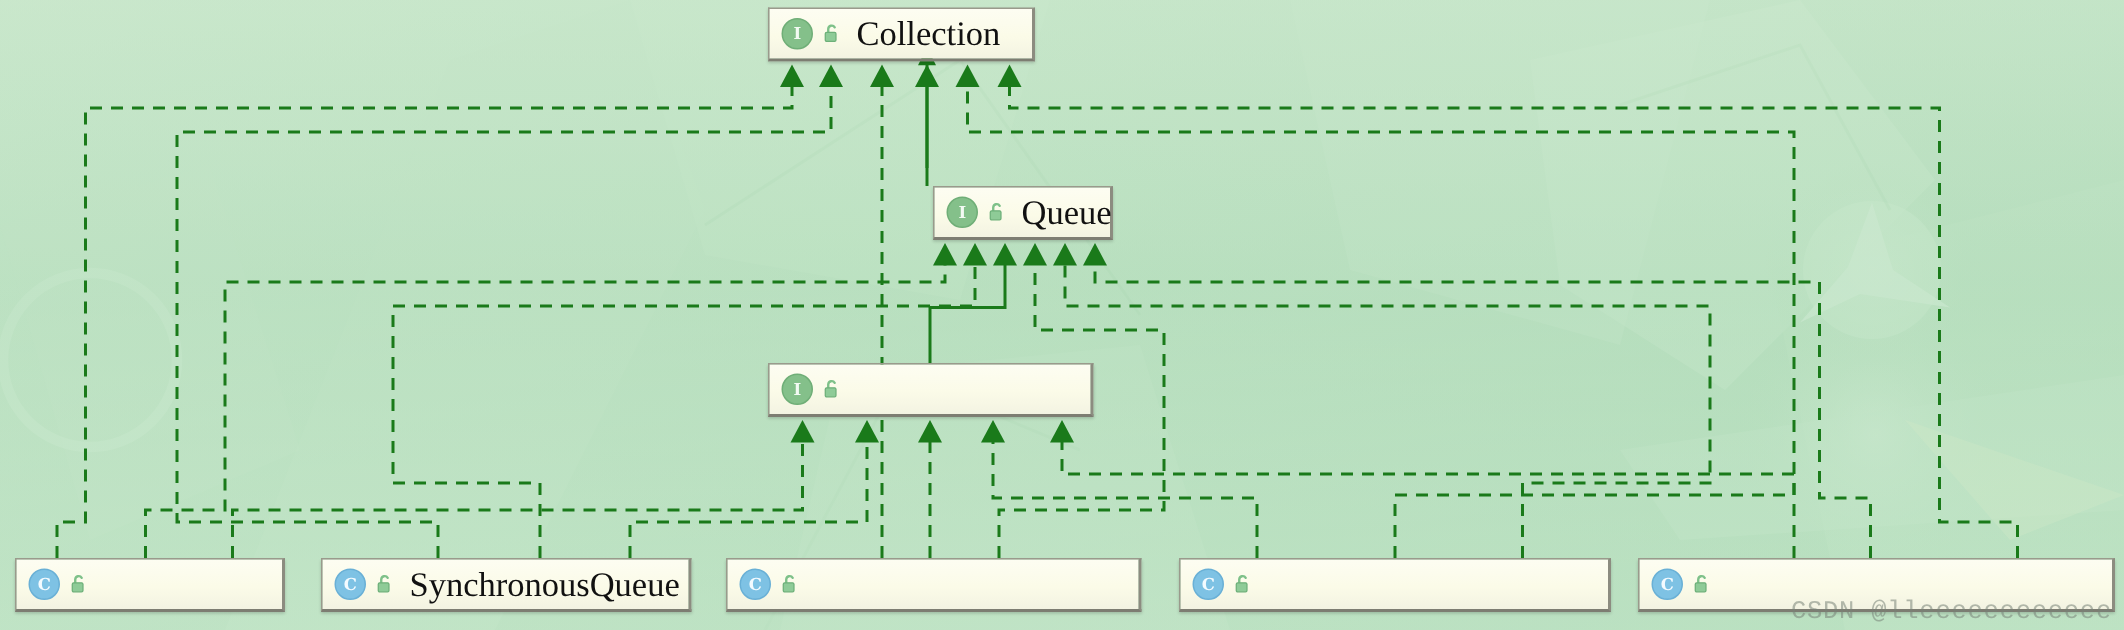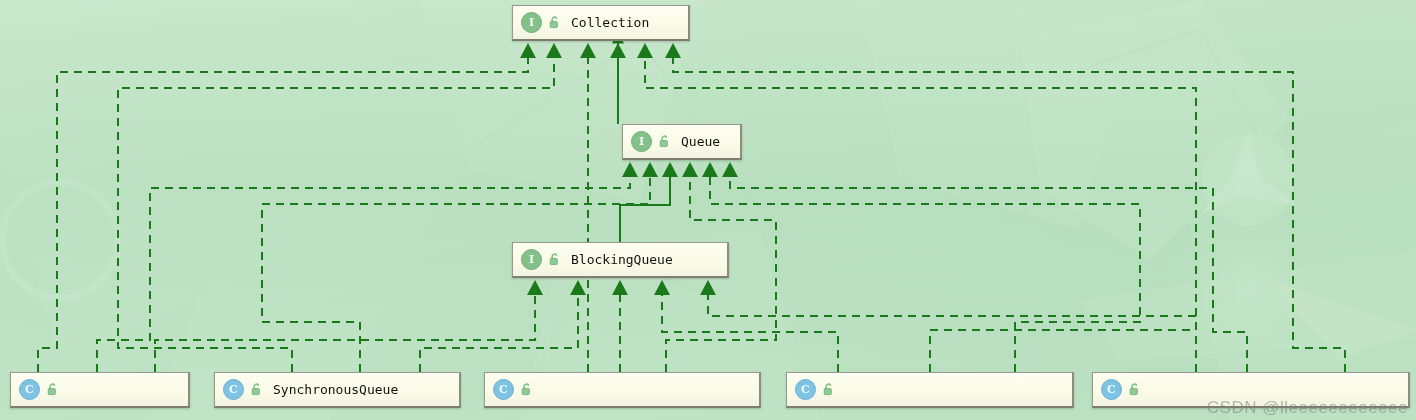--- a/index.html
+++ b/index.html
@@ -41,24 +41,25 @@
     background: linear-gradient(180deg, #fdfdf2 0%, #fbfbe8 55%, #f3f3e2 100%);
     border: 1px solid #9a9a8c;
     border-bottom: 2px solid #7d7d72;
     border-right: 2px solid #8c8c80;
     box-shadow: 0 1px 2px rgba(0,0,0,0.18);
     padding: 0 12px 0 8px;
     height: 36px;
     white-space: nowrap;
   }
   .node-label {
-    font-size: 13px;
+    font-size: 23px;
     color: #111111;
     letter-spacing: 0px;
     margin-left: 9px;
+    font-family: Liberation Serif, serif;
   }
   .kind-badge {
     width: 19px; height: 19px;
     border-radius: 50%;
     display: inline-flex;
     align-items: center;
     justify-content: center;
     font-size: 11px;
     font-weight: bold;
     font-family: "DejaVu Serif", "Liberation Serif", serif;
@@ -67,21 +68,21 @@
   }
   .kind-I { background: #84c08a; color:#f3faf3; border:1px solid #6fae77; }
   .kind-C { background: #7ec2e4; color:#f4fbff; border:1px solid #69b0d6; }
   .lock-icon { margin-left: 5px; flex: 0 0 auto; display:inline-flex; }
 
   
   #watermark {
     position: absolute;
     right: 8px;
     bottom: 2px;
-    font-family: Liberation Sans, sans-serif;
+    font-family: Liberation Mono, monospace;
     font-size: 17px;
     color: rgba(120,132,120,0.55);
     letter-spacing: 0.5px;
     user-select: none;
   }
 </style>
 </head>
 <body>
 
 <div id="canvas">
@@ -241,21 +242,20 @@
         <span class="node-label">Queue</span>
       </div>
       <div class="node" style="left: 512px; top: 242px; width: 217px;">
         <span class="kind-badge kind-I">I</span>
         <span class="lock-icon">
           <svg width="15" height="15" viewBox="0 0 16 16" aria-hidden="true">
             <path d="M5.5,7 V4.6 a2.5,2.5 0 0 1 4.6,-1.2" fill="none" stroke="#7ec189" stroke-width="1.7" stroke-linecap="round"></path>
             <rect x="3.4" y="7" width="7.6" height="6.4" rx="1" fill="#8ecb97" stroke="#6db079" stroke-width="0.9"></rect>
           </svg>
         </span>
-        <span class="node-label">BlockingQueue</span>
       </div>
       <div class="node" style="left: 10px; top: 372px; width: 180px;">
         <span class="kind-badge kind-C">C</span>
         <span class="lock-icon">
           <svg width="15" height="15" viewBox="0 0 16 16" aria-hidden="true">
             <path d="M5.5,7 V4.6 a2.5,2.5 0 0 1 4.6,-1.2" fill="none" stroke="#7ec189" stroke-width="1.7" stroke-linecap="round"></path>
             <rect x="3.4" y="7" width="7.6" height="6.4" rx="1" fill="#8ecb97" stroke="#6db079" stroke-width="0.9"></rect>
           </svg>
         </span>
       </div>

